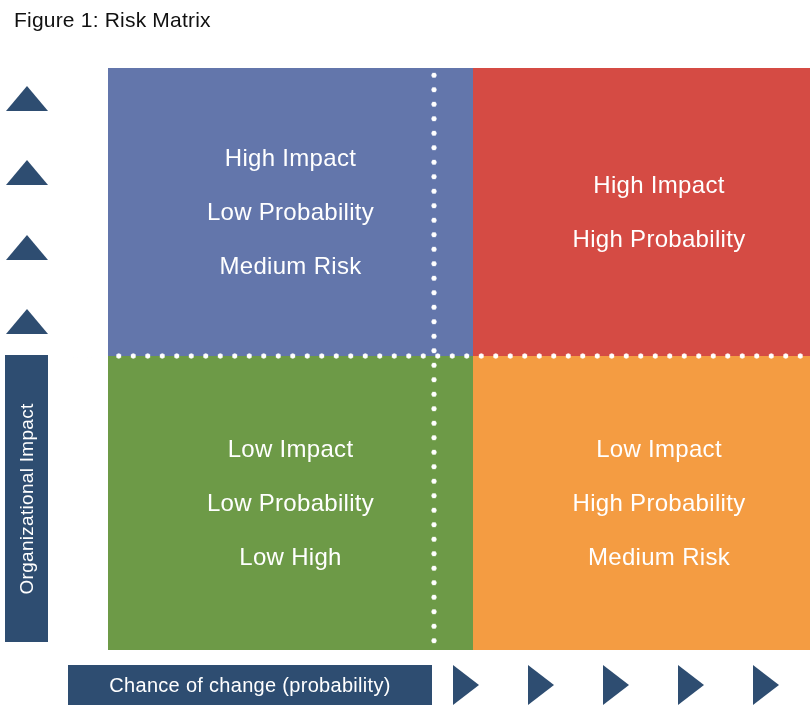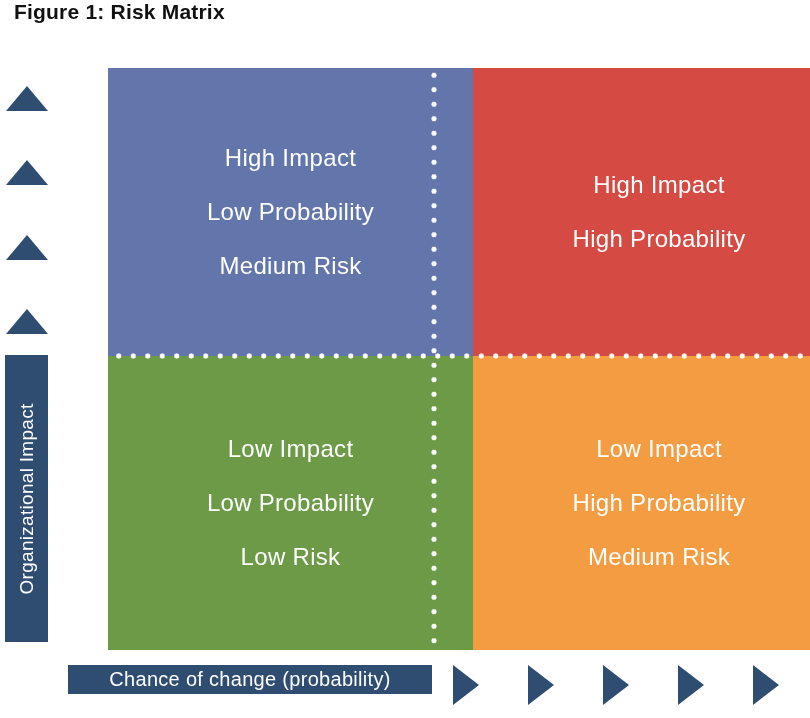--- a/index.html
+++ b/index.html
@@ -11,23 +11,23 @@
   body {
     width: 810px; height: 718px;
     background: #FFFFFF;
     font-family: "Liberation Sans", "DejaVu Sans", sans-serif;
     position: relative;
     overflow: hidden;
   }
 
   .figure-title {
     position: absolute;
-    left: 14px; top: 0;
+    left: 14px; top: 8px;
     font-size: 21px;
-    font-weight: bold;
+    font-weight: normal;
     color: #111111;
     letter-spacing: 0.2px;
   }
 
   
   .matrix {
     position: absolute;
     left: 68px; top: 68px;
     width: 588px; height: 582px;
     display: grid;
@@ -101,21 +101,21 @@
     white-space: nowrap;
     color: #FFFFFF;
     font-size: 19px;
     letter-spacing: 0.3px;
   }
 
   
   .x-bar {
     position: absolute;
     left: 68px; top: 665px;
-    width: 364px; height: 29px;
+    width: 364px; height: 40px;
     background: var(--navy);
     display: flex;
     align-items: center;
     justify-content: center;
   }
   .x-label {
     color: #FFFFFF;
     font-size: 20px;
     letter-spacing: 0.3px;
   }
@@ -149,21 +149,21 @@
   </div>
 
   <div class="quadrant" style="background: rgb(213, 75, 68);">
     <span class="q-line">High Impact</span>
     <span class="q-line">High Probability</span>
   </div>
 
   <div class="quadrant" style="background: rgb(109, 154, 71);">
     <span class="q-line">Low Impact</span>
     <span class="q-line">Low Probability</span>
-    <span class="q-line">Low Risk</span>
+    <span class="q-line">Low High</span>
   </div>
 
   <div class="quadrant" style="background: rgb(244, 156, 66);">
     <span class="q-line">Low Impact</span>
     <span class="q-line">High Probability</span>
     <span class="q-line">Medium Risk</span>
   </div>
 
   <div class="v-divider"></div>
   <div class="h-divider"></div>

